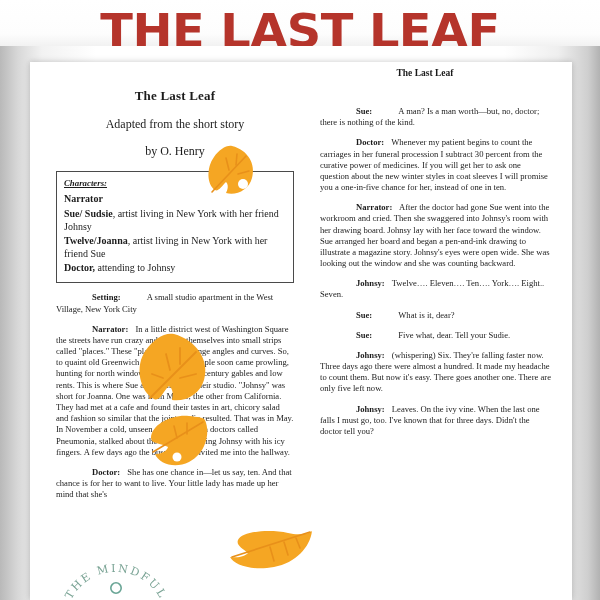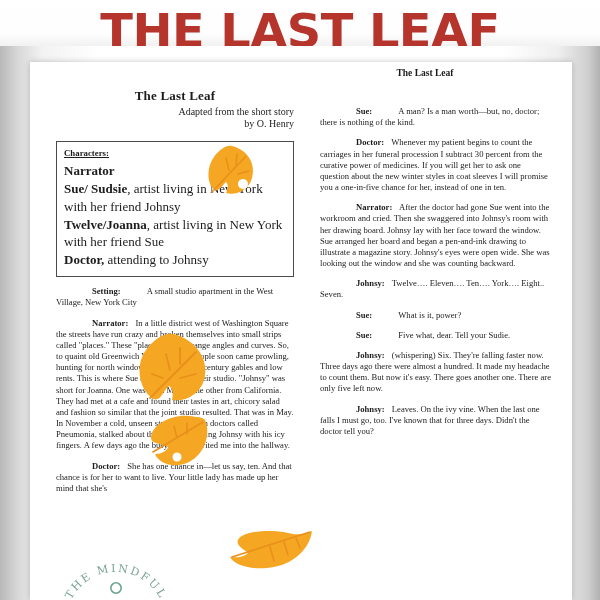--- a/index.html
+++ b/index.html
@@ -57,34 +57,34 @@
     text-align:left;
   }
   #col-left{left:26px;width:238px;}
   #col-right{left:290px;width:232px;top:44px;}
 
   .doc-title{
     text-align:center;font-size:13px;font-weight:bold;
     margin:0 0 1px 0;letter-spacing:.2px;
   }
   .doc-sub{
-    text-align:right;font-size:10px;margin:0;line-height:1.25;
+    text-align:center;font-size:12px;margin:12px;line-height:1.25;
   }
 
   
   #characters-box{
     border:1px solid #4a4a4a;
     margin-top:10px;
     padding:6px 7px 7px 7px;
   }
   #characters-box .chr-head{
     font-weight:bold;text-decoration:underline;font-size:8.8px;
-    display:block;margin-bottom:3px;
-  }
-  .chr-line{margin:0 0 1px 0;font-size:13px;line-height:1.32;}
+    display:block;margin-bottom:3px;font-style:italic;
+  }
+  .chr-line{margin:0 0 1px 0;font-size:10px;line-height:1.32;}
   .chr-name{font-weight:bold;}
 
   .blk{margin:9px 0 0 0;}
   .spk{font-weight:bold;margin-left:36px;}
   .gap{display:inline-block;width:26px;}
   .gap-sm{display:inline-block;width:5px;}
 
   
   .leaf{position:absolute;pointer-events:none;}
 
@@ -149,21 +149,21 @@
     <p class="blk">
       <span class="spk">Doctor:</span><span class="gap-sm"></span> <span>Whenever my patient begins to count the carriages in her funeral procession I subtract 30 percent from the curative power of medicines. If you will get her to ask one question about the new winter styles in coat sleeves I will promise you a one-in-five chance for her, instead of one in ten.</span>
     </p>
     <p class="blk">
       <span class="spk">Narrator:</span><span class="gap-sm"></span> <span>After the doctor had gone Sue went into the workroom and cried. Then she swaggered into Johnsy's room with her drawing board. Johnsy lay with her face toward the window. Sue arranged her board and began a pen-and-ink drawing to illustrate a magazine story. Johnsy's eyes were open wide. She was looking out the window and she was counting backward.</span>
     </p>
     <p class="blk">
       <span class="spk">Johnsy:</span><span class="gap-sm"></span> <span>Twelve…. Eleven…. Ten…. York…. Eight.. Seven.</span>
     </p>
     <p class="blk">
-      <span class="spk">Sue:</span><span class="gap"></span><span>What is it, power?</span>
+      <span class="spk">Sue:</span><span class="gap"></span><span>What is it, dear?</span>
     </p>
     <p class="blk">
       <span class="spk">Sue:</span><span class="gap"></span><span>Five what, dear. Tell your Sudie.</span>
     </p>
     <p class="blk">
       <span class="spk">Johnsy:</span><span class="gap-sm"></span> <span>(whispering) Six. They're falling faster now. Three days ago there were almost a hundred. It made my headache to count them. But now it's easy. There goes another one. There are only five left now.</span>
     </p>
     <p class="blk">
       <span class="spk">Johnsy:</span><span class="gap-sm"></span> <span>Leaves. On the ivy vine. When the last one falls I must go, too. I've known that for three days. Didn't the doctor tell you?</span>
     </p>

